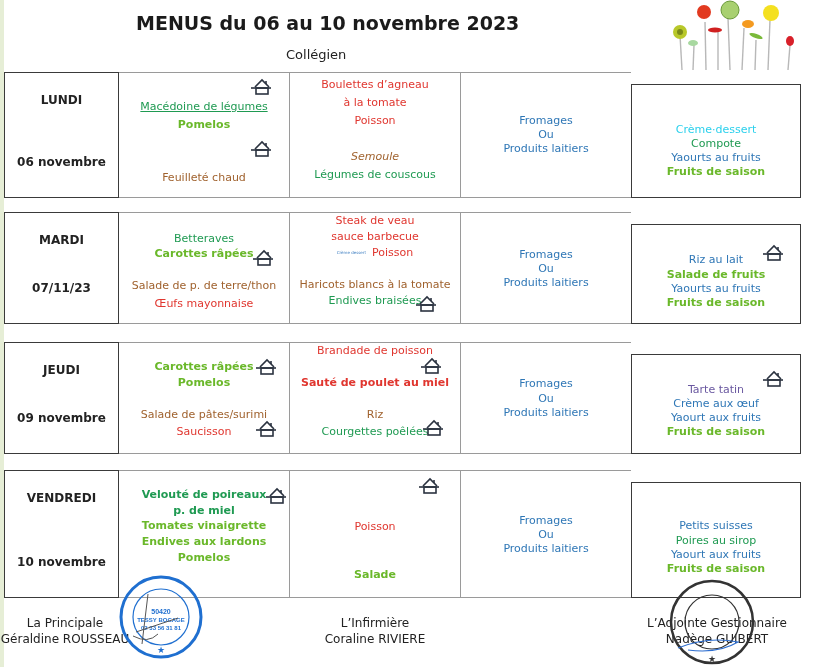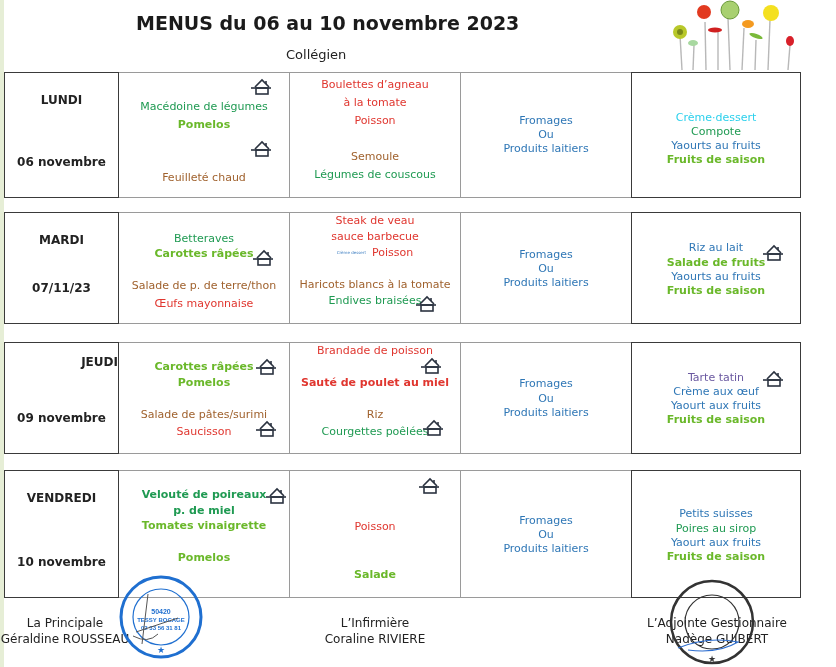--- a/index.html
+++ b/index.html
@@ -19,21 +19,21 @@
     font-size: 13px; color: #222;
   }
   .deco { position: absolute; left: 660px; top: 0px; width: 150px; height: 72px; }
 
   .week-row { position: absolute; left: 4px; width: 797px; }
   .cell { position: absolute; top: 0; bottom: 0; box-sizing: border-box; }
   .day-cell { left: 0; width: 115px; border: 1.5px solid #3a3a3a; }
   .entree-cell { left: 115px; width: 171px; border-top: 1px solid #9a9a9a; border-bottom: 1px solid #9a9a9a; border-right: 1px solid #9a9a9a; }
   .plat-cell { left: 286px; width: 171px; border-top: 1px solid #9a9a9a; border-bottom: 1px solid #9a9a9a; border-right: 1px solid #9a9a9a; }
   .fromage-cell { left: 457px; width: 170px; border-top: 1px solid #9a9a9a; border-bottom: 1px solid #9a9a9a; }
-  .dessert-cell { left: 627px; width: 170px; border: 1.5px solid #3a3a3a; }
+  .dessert-cell { left: 627px; width: 170px; border: 1.5px solid #3a3a3a; margin-top: 12px; }
 
   .day-name, .day-date {
     position: absolute; left: 0; width: 100%; text-align: center;
     font-size: 12px; font-weight: bold; color: #222;
   }
   .item {
     position: absolute; left: 0; width: 100%; text-align: center;
     font-size: 11px; line-height: 14px; white-space: nowrap;
   }
   .item.b { font-weight: bold; }
@@ -85,29 +85,29 @@
   <ellipse cx="130" cy="41" rx="4" ry="5" fill="#d8202a"></ellipse>
 </svg>
 
 <div id="rows">
     <div class="week-row" style="top: 72px; height: 126px;">
       <div class="cell day-cell">
         <div class="day-name" style="top: 20px;">LUNDI</div>
         <div class="day-date" style="top: 82px;">06 novembre</div>
       </div>
       <div class="cell entree-cell">
-        <div class="item c-green" style="top: 27px;">Macédoine de légumes</div>
+        <div class="item c-green" style="top: 27px; text-decoration: underline;">Macédoine de légumes</div>
         <div class="item b c-lime" style="top: 45px;">Pomelos</div>
         <div class="item c-brown" style="top: 98px;">Feuilleté chaud</div>
       </div>
       <div class="cell plat-cell">
         <div class="item c-red" style="top: 5px;">Boulettes d’agneau</div>
         <div class="item c-red" style="top: 23px;">à la tomate</div>
         <div class="item c-red" style="top: 41px;">Poisson</div>
-        <div class="item c-brown" style="top: 77px;">Semoule</div>
+        <div class="item c-brown" style="top: 77px; font-style: italic;">Semoule</div>
         <div class="item c-green" style="top: 95px;">Légumes de couscous</div>
       </div>
       <div class="cell fromage-cell">
         <div class="item c-blue" style="top: 41px;">Fromages</div>
         <div class="item c-blue" style="top: 55px;">Ou</div>
         <div class="item c-blue" style="top: 69px;">Produits laitiers</div>
       </div>
       <div class="cell dessert-cell">
         <div class="item c-cyan" style="top: 38px;">Crème·dessert</div>
         <div class="item c-green" style="top: 52px;">Compote</div>
@@ -190,21 +190,21 @@
     <path d="M5 9 L12 2 L19 9"></path>
             <line x1="16" y1="3" x2="16" y2="6"></line>
     <line x1="1" y1="10" x2="21" y2="10"></line>
             <rect x="6" y="10" width="12" height="6"></rect>
   </g>
         </svg>
 </div>
     </div>
     <div class="week-row" style="top: 342px; height: 112px;">
       <div class="cell day-cell">
-        <div class="day-name" style="top: 12px; text-align: right;">JEUDI</div>
+        <div class="day-name" style="top: 20px;">JEUDI</div>
         <div class="day-date" style="top: 68px;">09 novembre</div>
       </div>
       <div class="cell entree-cell">
         <div class="item b c-lime" style="top: 17px;">Carottes râpées</div>
         <div class="item b c-lime" style="top: 33px;">Pomelos</div>
         <div class="item c-brown" style="top: 65px;">Salade de pâtes/surimi</div>
         <div class="item c-red" style="top: 82px;">Saucisson</div>
       </div>
       <div class="cell plat-cell">
         <div class="item c-red" style="top: 1px;">Brandade de poisson</div>
@@ -276,20 +276,21 @@
     </div>
     <div class="week-row" style="top: 470px; height: 128px;">
       <div class="cell day-cell">
         <div class="day-name" style="top: 20px;">VENDREDI</div>
         <div class="day-date" style="top: 84px;">10 novembre</div>
       </div>
       <div class="cell entree-cell">
         <div class="item b c-green" style="top: 17px;">Velouté de poireaux</div>
         <div class="item b c-green" style="top: 33px;">p. de miel</div>
         <div class="item b c-lime" style="top: 48px;">Tomates vinaigrette</div>
+        <div class="item b c-lime" style="top: 64px;">Endives aux lardons</div>
         <div class="item b c-lime" style="top: 80px;">Pomelos</div>
       </div>
       <div class="cell plat-cell">
         <div class="item c-red" style="top: 49px;">Poisson</div>
         <div class="item b c-lime" style="top: 97px;">Salade</div>
       </div>
       <div class="cell fromage-cell">
         <div class="item c-blue" style="top: 43px;">Fromages</div>
         <div class="item c-blue" style="top: 57px;">Ou</div>
         <div class="item c-blue" style="top: 71px;">Produits laitiers</div>

